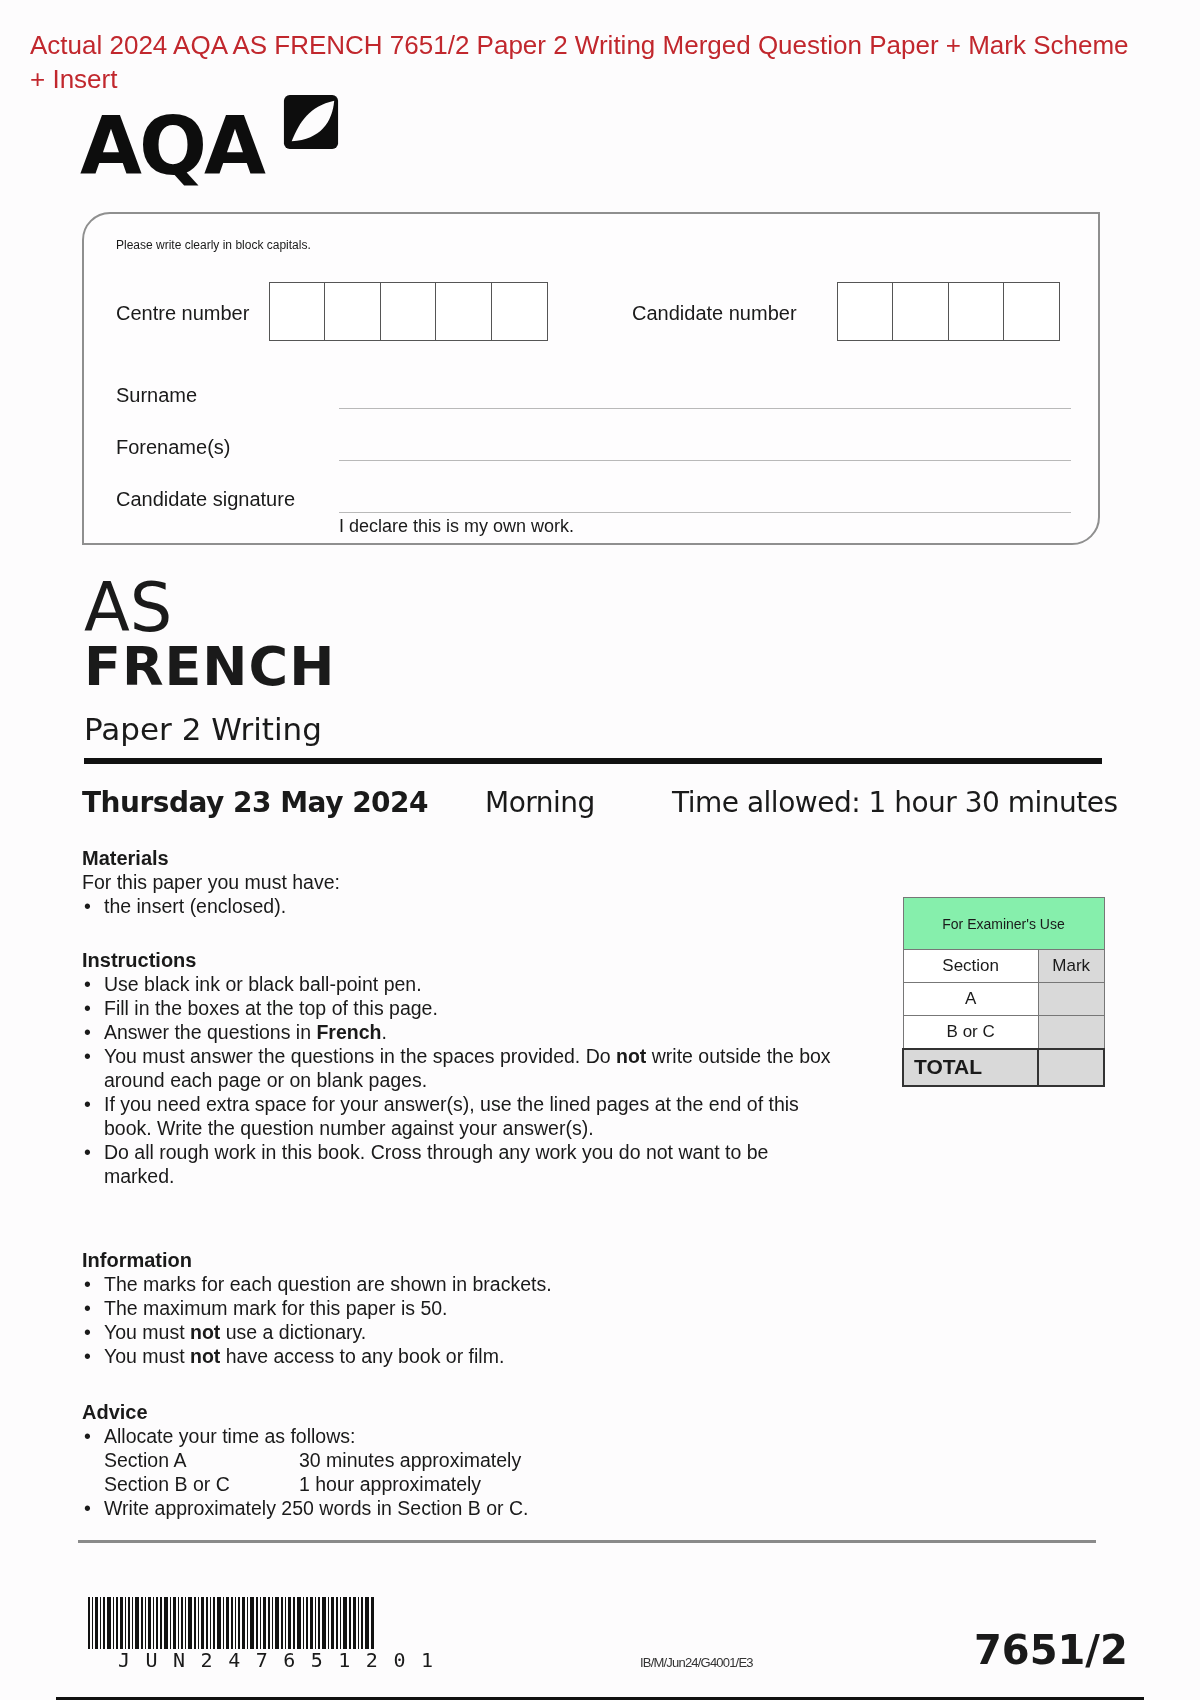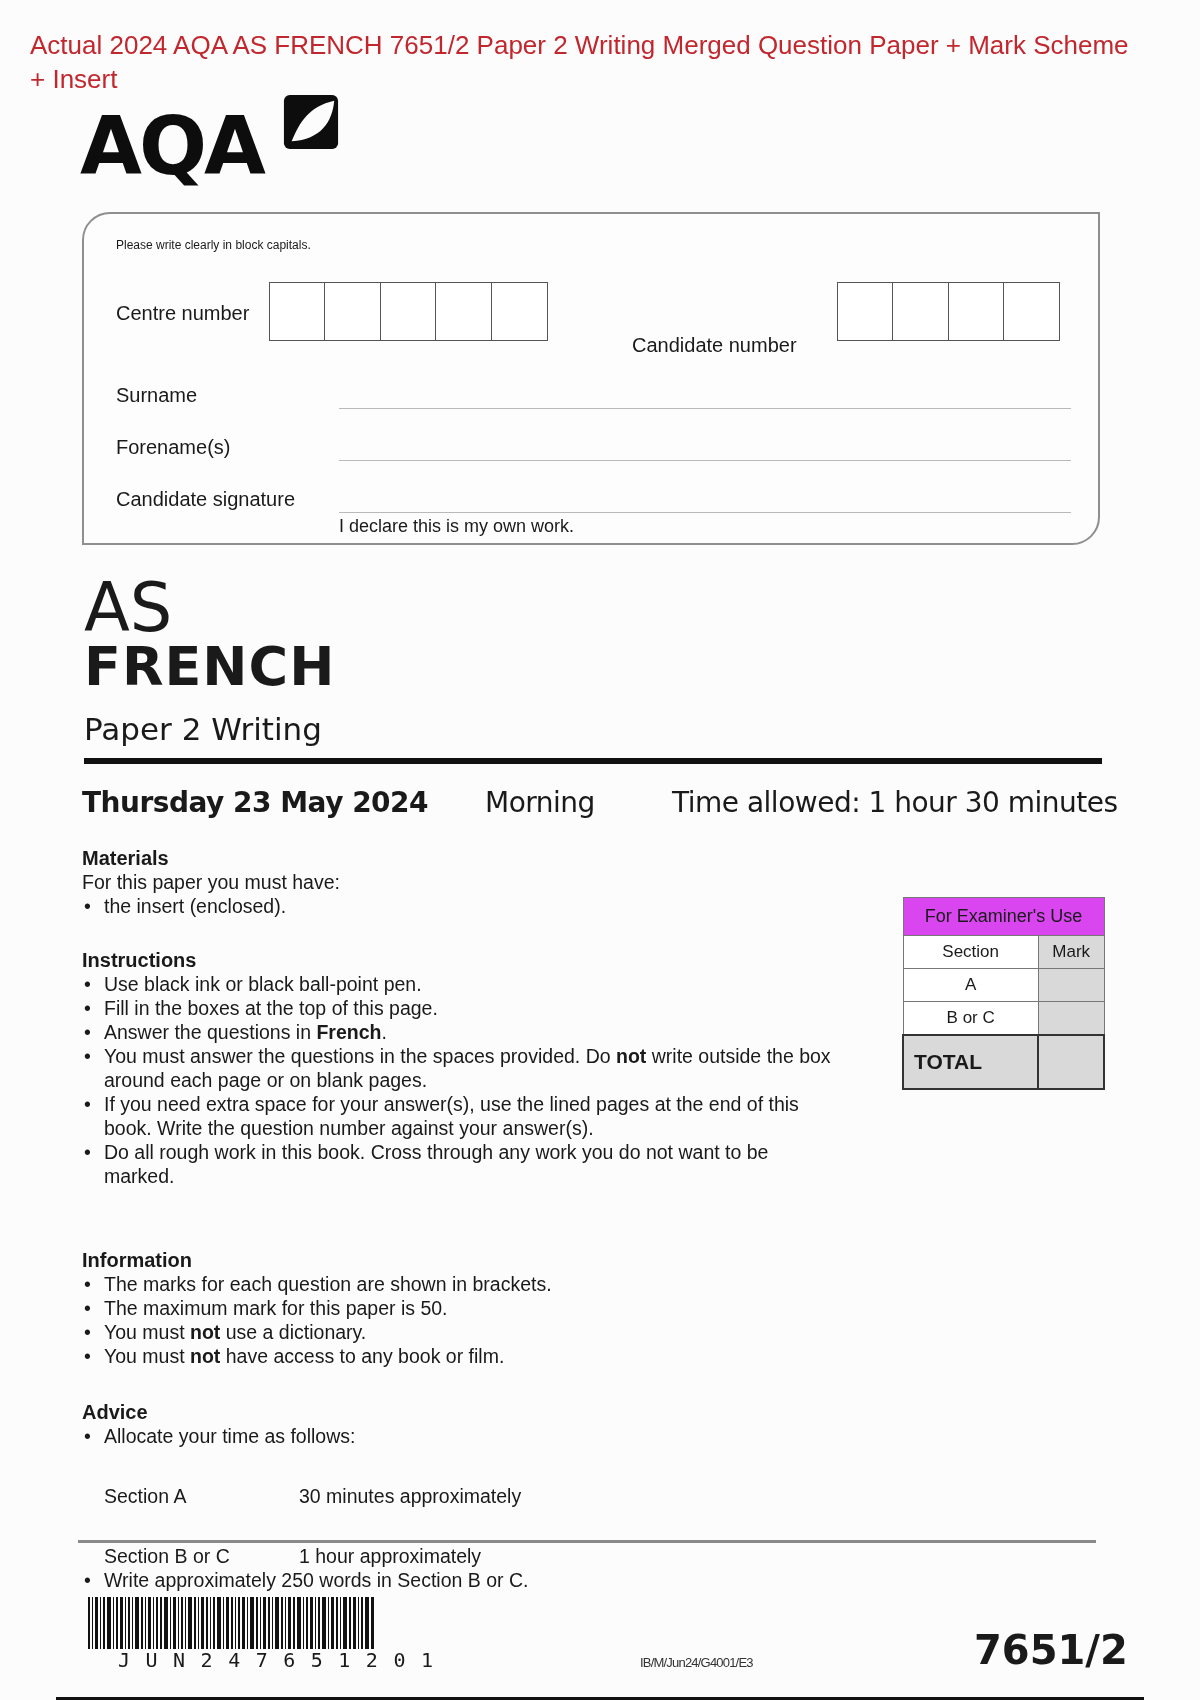--- a/index.html
+++ b/index.html
@@ -30,30 +30,30 @@
   .heavy-rule { position: absolute; left: 84px; top: 758px; width: 1018px; height: 6px; background: #111; }
 
   .date-row { position: absolute; top: 786px; font-family: "DejaVu Sans", sans-serif; font-size: 28px;
               letter-spacing: -0.5px; }
 
   .sect { position: absolute; left: 82px; font-size: 19.5px; line-height: 24px; }
   .sect h3 { font-size: 20px; font-weight: bold; line-height: 24px; }
   .sect ul { list-style: none; }
   .sect li { position: relative; padding-left: 22px; }
   .sect li::before { content: "\2022"; position: absolute; left: 2px; top: 0; }
-  .alloc { display: flex; padding-left: 22px; margin-top: 36px; }
+  .alloc { display: flex; padding-left: 22px; }
   .alloc span:first-child { width: 195px; }
 
   .exam-table { position: absolute; left: 902px; top: 897px; width: 203px; border-collapse: collapse;
                 font-size: 17px; text-align: center; }
   .exam-table td { border: 1.5px solid #777; height: 33px; }
-  .exam-table .head { background: #d946ef; height: 38px; font-size: 18px; }
+  .exam-table .head { background: #86efac; height: 52px; font-size: 14px; }
   .exam-table .shade { background: #d9d9d9; }
   .exam-table .white { background: #fff; }
-  .exam-table .total td { border: 2.5px solid #333; height: 54px; background: #d9d9d9; }
+  .exam-table .total td { border: 2.5px solid #333; height: 37px; background: #d9d9d9; }
   .exam-table .total .lbl { font-weight: bold; font-size: 21px; text-align: left; padding-left: 10px; }
 
   .bottom-rule { position: absolute; left: 78px; top: 1540px; width: 1018px; height: 3px; background: #8a8a8a; }
 
   .barcode { position: absolute; left: 88px; top: 1597px; width: 385px; height: 52px; display: flex; align-items: stretch; }
   .barcode i { display: block; background: #111; margin-right: 2px; }
   .barcode-digits { position: absolute; left: 118px; top: 1648px; font-family: "DejaVu Sans Mono", monospace;
                     font-size: 20px; letter-spacing: 15.5px; }
   .ref-code { position: absolute; left: 640px; top: 1655px; font-size: 13px; letter-spacing: -0.8px; color: #333; }
   .paper-code { position: absolute; left: 974px; top: 1627px; font-family: "DejaVu Sans", sans-serif;
@@ -79,21 +79,21 @@
 
   <div class="cb-label" style="left:32px; top:88px;">Centre number</div>
   <div class="digit-row" style="left:186px; top:68px;">
     <div class="digit"></div>
     <div class="digit"></div>
     <div class="digit"></div>
     <div class="digit"></div>
     <div class="digit"></div>
   </div>
 
-  <div class="cb-label" style="left:548px; top:88px;margin-top:32px;">Candidate number</div>
+  <div class="cb-label" style="left:548px; top:88px;">Candidate number</div>
   <div class="digit-row" style="left:754px; top:68px;">
     <div class="digit"></div>
     <div class="digit"></div>
     <div class="digit"></div>
     <div class="digit"></div>
   </div>
 
   <div class="cb-label" style="left:32px; top:170px;">Surname</div>
   <div class="line" style="top:194px;"></div>
 

